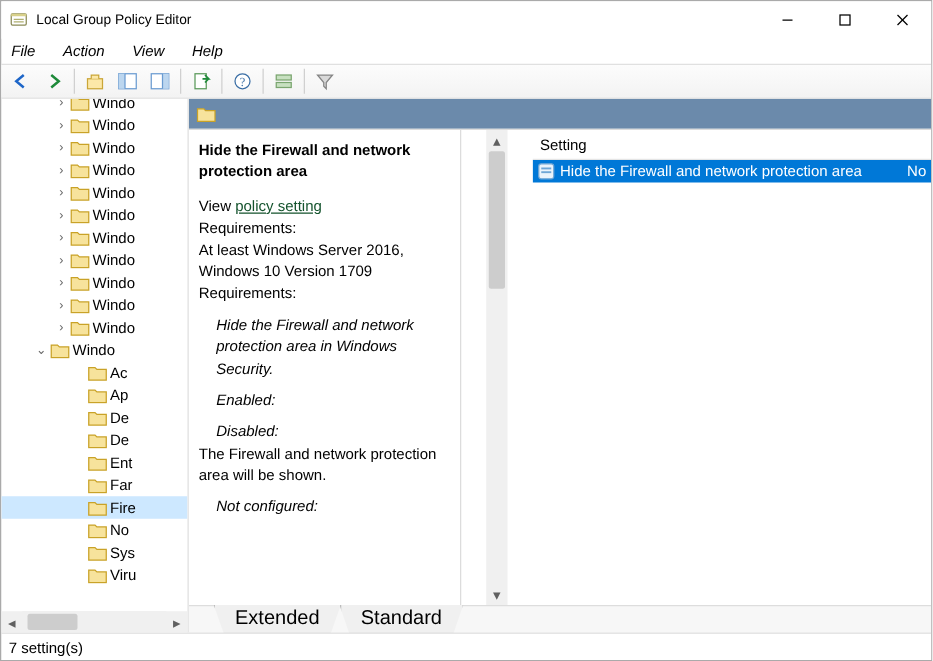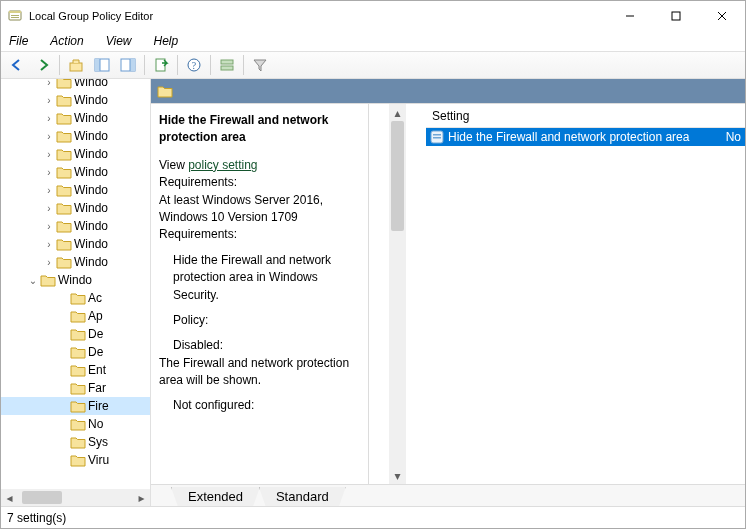--- a/index.html
+++ b/index.html
@@ -39,36 +39,36 @@
   
   .rightpane { flex: 1; display: flex; flex-direction: column; overflow:hidden;}
   .rp-header { height: 24px; background: #6b8aab; display: flex; align-items: center; padding: 0 6px; color: #fff; gap:6px;}
   .rp-header .fld { filter: none; }
   .rp-content { flex: 1; display: flex; overflow: hidden; border-top:1px solid #dcdcdc;gap:20px;}
   .detailpane { width: 218px; border-right: 1px solid #dcdcdc; position: relative; display:flex; flex-direction:column;}
   .detailpane-inner { padding: 8px 10px 8px 8px; overflow:hidden; line-height:1.45; flex:1;}
   .policy-title { font-weight: bold; margin-bottom: 10px; }
   .edit-link a { color: #14532d; text-decoration: underline; }
   .sec-label { }
-  .desc-indent { margin-left: 14px; margin-top:8px;}
+  .desc-indent { margin-left: 14px; margin-top:8px;font-style:italic;}
   .scroll-v { width: 17px; background: #f0f0f0; display:flex; flex-direction:column;}
   .vsb-btn{height:17px;display:flex;align-items:center;justify-content:center;color:#606060}
   .vsb-track{flex:1;position:relative;}
   .vsb-thumb{position:absolute;top:0;left:2px;right:2px;height:110px;background:#cdcdcd;border-radius:2px;}
   .listpane { flex: 1; display: flex; flex-direction: column; overflow:hidden;}
   .list-header { height: 24px; display: flex; align-items:center; background: #fff; border-bottom: 1px solid #e5e5e5;}
   .list-col { padding: 0 6px; font-size: 12px; }
   .list-body { flex:1; overflow:hidden; }
   .list-row { height: 18px; display:flex; align-items:center; padding: 0 4px; gap:4px;}
   .list-row.selected { background: #0078d7; color:#fff;}
   .list-row .sicon{width:14px;height:14px;display:inline-flex;}
   .list-row .txt{flex:1; white-space:nowrap; overflow:hidden;}
   .list-row .state{padding-left:8px;}
   
-  .tabs { height: 22px; border-top: 1px solid #ddd; background:#f7f7f7; display:flex; align-items:flex-end; padding-left: 20px; font-size:13px;}
+  .tabs { height: 22px; border-top: 1px solid #ddd; background:#f7f7f7; display:flex; align-items:flex-end; padding-left: 20px; font-size:16px;}
   .tab { padding: 2px 10px; border:1px solid #bbb; border-top:none; border-bottom:1px solid #bbb; background:#f0f0f0; position:relative; top:1px;}
   .tab + .tab { margin-left:-1px;text-align:center;}
   .tab.slash { clip-path: polygon(0 0, 100% 0, 92% 100%, 8% 100%); padding:2px 16px;}
   
   .statusbar { height: 22px; border-top: 1px solid #ddd; display:flex; align-items:center; padding: 0 6px; font-size:12px;}
   
   .fld svg, .sicon svg { display:block;}
 </style>
 </head>
 <body>
@@ -399,21 +399,21 @@
         <div class="detailpane">
           <div class="detailpane-inner">
             <div class="policy-title">Hide the Firewall and network protection area</div>
             <div class="edit-link">
               <span>View </span><a href="#">policy setting</a>
             </div>
             <div class="sec-label">Requirements:</div>
             <div>At least Windows Server 2016, Windows 10 Version 1709</div>
             <div class="sec-label">Requirements:</div>
             <div class="desc-indent">Hide the Firewall and network protection area in Windows Security.</div>
-            <div class="desc-indent">Policy:</div>
+            <div class="desc-indent">Enabled:</div>
             <div class="desc-indent">Disabled:</div>
             <div>The Firewall and network protection area will be shown.</div>
             <div class="desc-indent">Not configured:</div>
           </div>
         </div>
         <div class="scroll-v">
           <div class="vsb-btn">▴</div>
           <div class="vsb-track">
               <div class="vsb-thumb"></div>
             </div>

